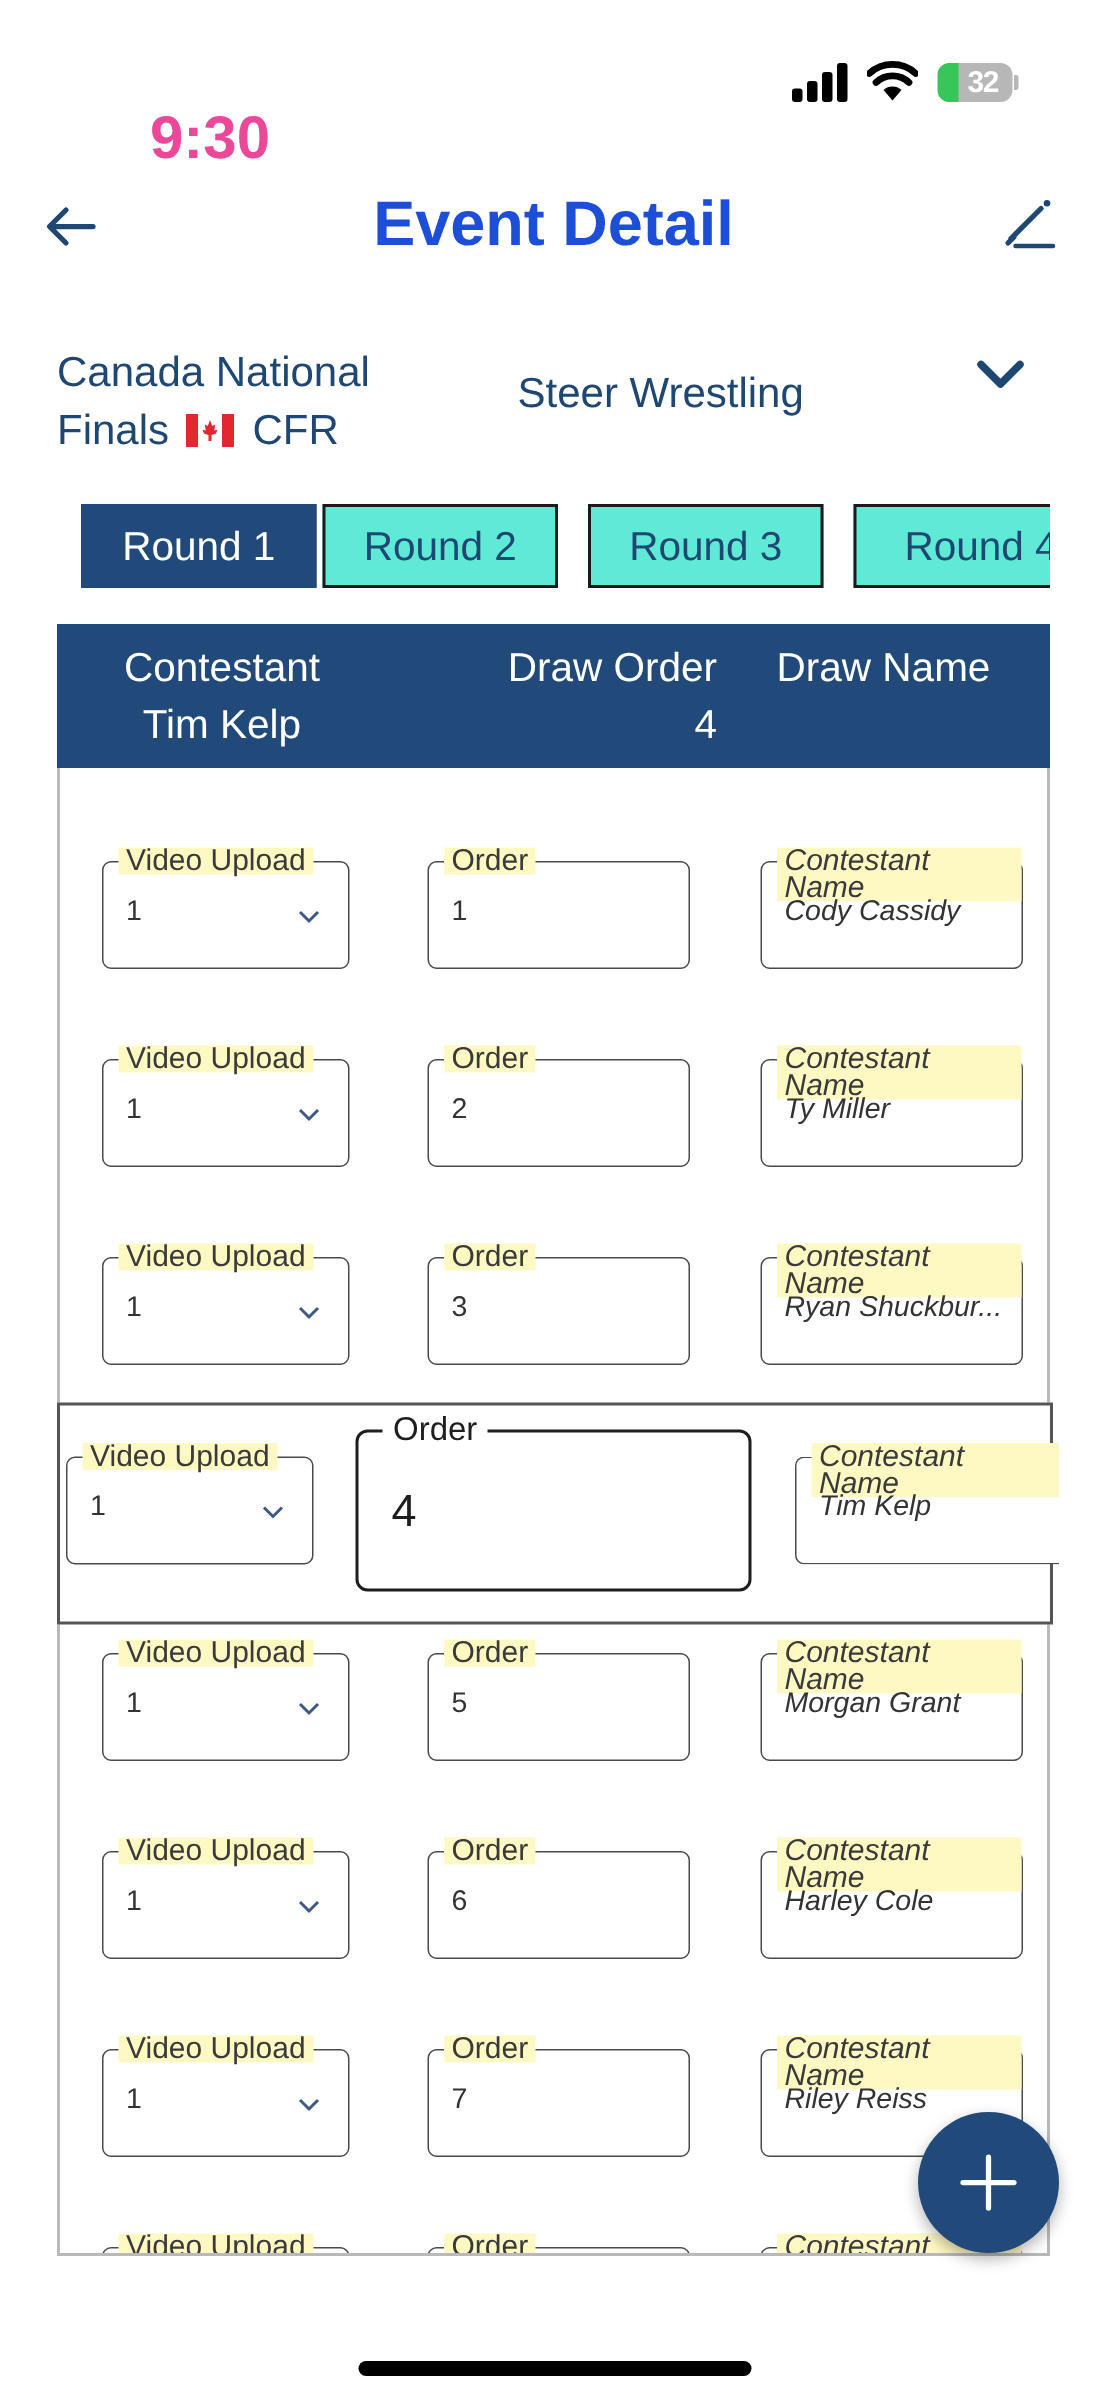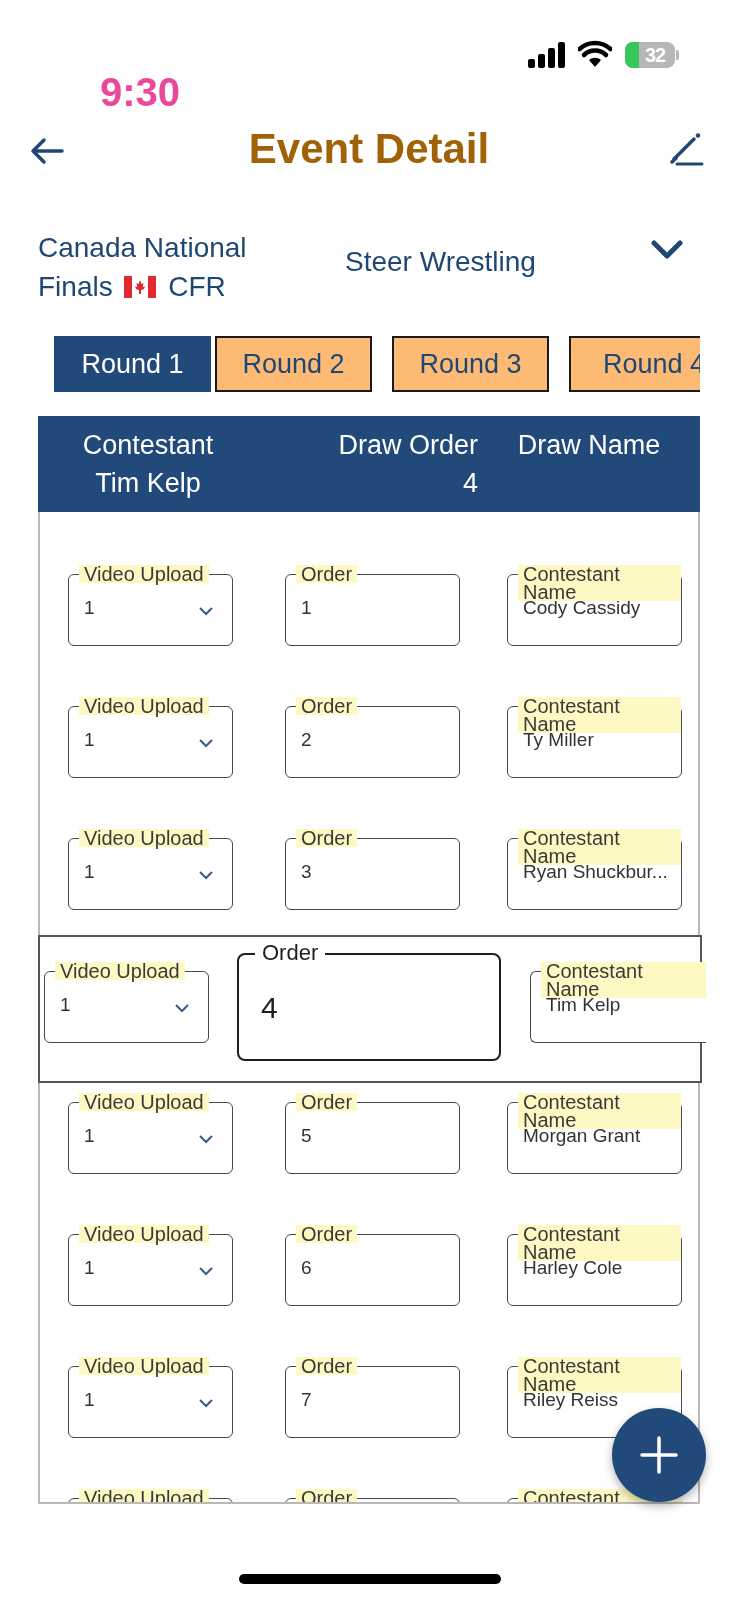--- a/index.html
+++ b/index.html
@@ -12,52 +12,52 @@
     .signal { position: absolute; left: 528px; top: 42px; width: 40px; height: 26px; }
     .wifi { position: absolute; left: 578px; top: 40px; width: 34px; height: 28px; }
     .battery { position: absolute; left: 625px; top: 42px; width: 50px; height: 26px; border-radius: 8px; background: #b7b7b7; overflow: hidden; }
     .battery .fill { position: absolute; left: 0; top: 0; bottom: 0; width: 14px; background: #35c759; }
     .battery .pct { position: absolute; left: 0; right: 0; top: 0; bottom: 0; text-align: left; padding-left: 20px; font-size: 20px; font-weight: bold; color: #fff; line-height: 26px; letter-spacing: -1px; }
     .battery-cap { position: absolute; left: 676px; top: 50px; width: 3px; height: 10px; background: #b7b7b7; border-radius: 0 2px 2px 0; }
 
     
     .header { position: absolute; top: 115px; left: 0; width: 738px; height: 75px; }
     .back-btn { position: absolute; left: 28px; top: 16px; width: 40px; height: 40px; cursor: pointer; }
-    .page-title { position: absolute; left: 0; right: 0; top: 10px; text-align: center; font-size: 42px; font-weight: bold; color: #a16207; }
+    .page-title { position: absolute; left: 0; right: 0; top: 10px; text-align: center; font-size: 42px; font-weight: bold; color: #1d4ed8; }
     .edit-btn { position: absolute; left: 668px; top: 16px; width: 38px; height: 40px; cursor: pointer; }
 
     
     .event-row { position: absolute; top: 228px; left: 38px; width: 660px; height: 80px; }
     .event-name { position: absolute; left: 0; top: 0; width: 280px; font-size: 28px; line-height: 39px; color: #1f4774; }
     .event-name .flag { display: inline-block; width: 32px; height: 22px; vertical-align: middle; margin: 0 4px; position: relative; top: -2px; }
     .event-type { position: absolute; left: 307px; top: 18px; font-size: 28px; color: #1f4774; }
     .event-chevron { position: absolute; left: 612px; top: 10px; width: 34px; height: 24px; cursor: pointer; }
 
     
     .tabs { position: absolute; top: 336px; left: 38px; width: 662px; height: 56px; overflow: hidden; white-space: nowrap; }
-    .tab { position: absolute; top: 0; height: 56px; width: 157px; border: 2px solid #1a1a1a; background: #fdba74; color: #1f4774; font-size: 27px; text-align: center; line-height: 52px; cursor: pointer; }
+    .tab { position: absolute; top: 0; height: 56px; width: 157px; border: 2px solid #1a1a1a; background: #5eead4; color: #1f4774; font-size: 27px; text-align: center; line-height: 52px; cursor: pointer; }
     .tab.active { background: #214a7a; color: #fff; border-color: #214a7a; }
 
     
     .table-head { position: absolute; top: 416px; left: 38px; width: 662px; height: 96px; background: #214a7a; color: #fff; }
     .th { position: absolute; top: 10px; text-align: center; font-size: 27px; line-height: 38px; }
     .th.c1 { left: 0; width: 220px; }
     .th.c2 { left: 220px; width: 220px; text-align: right; }
     .th.c3 { left: 440px; width: 222px; }
 
     
     .list { position: absolute; top: 512px; left: 38px; width: 662px; height: 992px; border: 2px solid #b9b9b9; border-top: none; overflow: hidden; background: #fff; }
     .row { position: absolute; left: 0; width: 658px; height: 132px; }
     .field { position: absolute; height: 72px; border: 1.5px solid #4a4a4a; border-radius: 6px; background: #fff; font-family: "Liberation Sans", sans-serif; }
     .field .lbl { position: absolute; top: -10px; left: 10px; background: #fef9c3; padding: 0 5px; font-size: 20px; color: #3a3a3a; line-height: 18px; }
     .field .val { position: absolute; left: 15px; top: 22px; font-size: 19px; color: #333; white-space: nowrap; overflow: hidden; text-overflow: ellipsis; }
     .field .chev { position: absolute; right: 18px; top: 30px; width: 16px; height: 12px; }
     .f1 { left: 28px; width: 165px; }
     .f2 { left: 245px; width: 175px; }
-    .f3 { left: 467px; width: 175px; }
+    .f3 { left: 467px; width: 175px; font-style: italic; }
     .field .val.name { right: 12px; }
 
     
     .drag-row { position: absolute; top: 935px; left: 38px; width: 664px; height: 148px; border: 2px solid #555; background: #fff; z-index: 5; }
     .drag-row .f1 { left: 4px; top: 34px; width: 165px; }
     .drag-row .f2big { position: absolute; left: 197px; top: 16px; width: 264px; height: 108px; border: 2px solid #1e1e1e; border-radius: 8px; }
     .drag-row .f2big .lbl { position: absolute; top: -16px; left: 16px; background: #fff; padding: 0 7px; font-size: 22px; color: #1e1e1e; line-height: 28px; }
     .drag-row .f2big .val { position: absolute; left: 22px; top: 36px; font-size: 30px; color: #1e1e1e; }
     .drag-row .f3 { left: 490px; top: 34px; width: 176px; border-right: none; border-radius: 6px 0 0 6px; }
 

